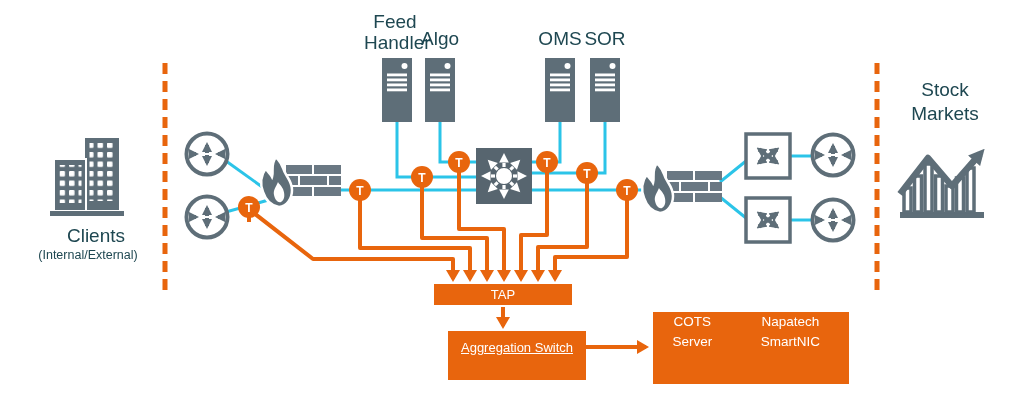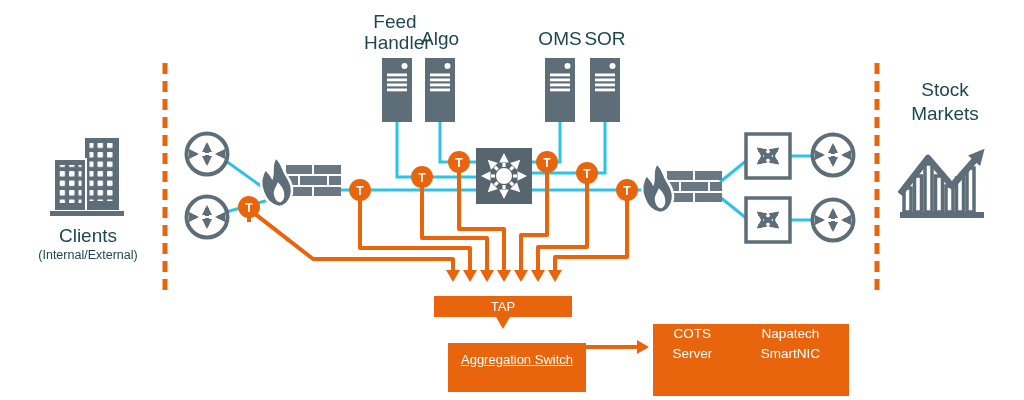--- a/index.html
+++ b/index.html
@@ -3,21 +3,21 @@
 <meta charset="utf-8">
 <style>
   html,body{margin:0;padding:0;background:#fff;}
   .canvas{position:relative;width:1024px;height:400px;background:#fff;overflow:hidden;
           font-family:"Liberation Sans",sans-serif;}
   .layer{position:absolute;left:0;top:0;}
   .label{position:absolute;text-align:center;color:#1E4751;}
   .title{font-size:19px;line-height:1.28;}
   .sub{font-size:12.5px;}
   .srv-label{font-size:19px;line-height:1.08;}
-  .obox{position:absolute;background:#E8650D;color:#fff;text-align:center;font-size:13px;margin-top:12px;}
+  .obox{position:absolute;background:#E8650D;color:#fff;text-align:center;font-size:13px;}
   .obox.tall{display:flex;flex-direction:row;justify-content:center;font-size:13.5px;line-height:1.5;}
   svg text.tlabel{fill:#fff;font-family:"Liberation Sans",sans-serif;font-size:12px;font-weight:bold;}
 </style>
 </head>
 <body>
 
 <div class="canvas">
 
   <svg class="layer" width="1024" height="400" viewBox="0 0 1024 400">
     <defs>
@@ -210,21 +210,21 @@
           <text class="tlabel" x="587" y="177.5" text-anchor="middle">T</text>
         </g>
       <g>
           <rect x="625" y="197" width="4" height="8" fill="#E8650D"></rect>
           <circle cx="627" cy="190" r="11" fill="#E8650D"></circle>
           <text class="tlabel" x="627" y="194.5" text-anchor="middle">T</text>
         </g>
     </g>
   </svg>
 
-  <div class="label title" style="left:15px;top:224px;width:146px;">Clients</div>
+  <div class="label title" style="left:23px;top:224px;width:146px;">Clients</div>
   <div class="label sub" style="left:8px;top:248px;width:160px;">(Internal/External)</div>
 
   <div class="label srv-label" style="left:364px;top:12px;width:62px;">Feed Handler</div>
   <div class="label srv-label" style="left:415px;top:29px;width:50px;">Algo</div>
   <div class="label srv-label" style="left:535px;top:29px;width:50px;">OMS</div>
   <div class="label srv-label" style="left:580px;top:29px;width:50px;">SOR</div>
 
   <div class="label title" style="left:895px;top:78px;width:100px;">Stock Markets</div>
 
   <div class="obox" style="left:434px;top:284px;width:138px;height:21px;line-height:21px;">TAP</div>

